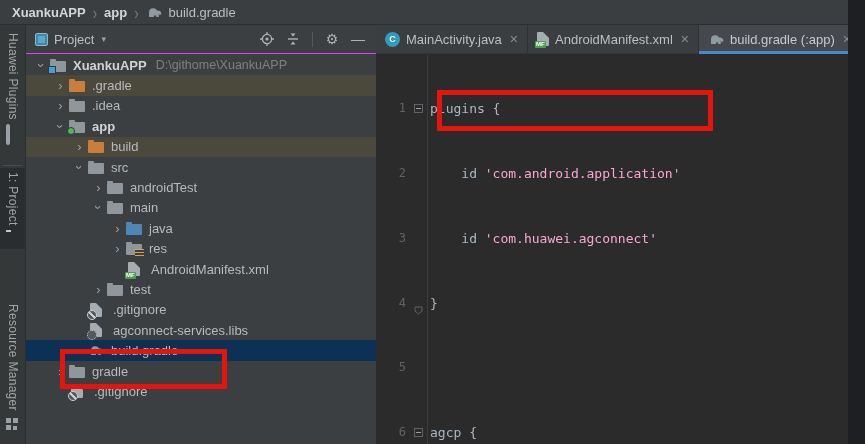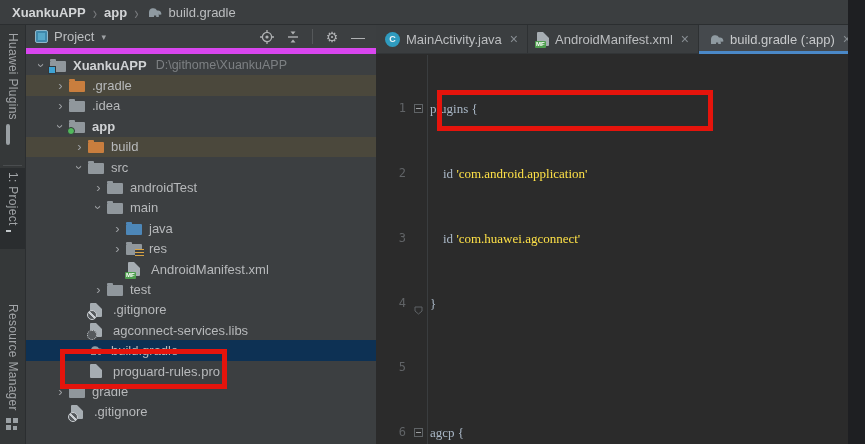--- a/index.html
+++ b/index.html
@@ -27,21 +27,21 @@
   .stab.active { background:#2a2d2f; }
   .vlabel { writing-mode:vertical-rl; font-size:12px; color:#a2a5a8; letter-spacing:.3px; white-space:nowrap; }
   .stripe-sep { position:absolute; left:3px; width:19px; height:1px; background:#4a4d4f; }
   .mini-ic { width:13px; height:13px; flex:none; position:relative; }
   .mini-folder { width:13px; height:10px; background:#c3c8cb; border-radius:1px; position:relative; margin-top:2px;}
   .mini-folder::before { content:""; position:absolute; top:-2px; left:0; width:5px; height:2px; background:inherit; }
   .mini-plug { width:11px; height:11px; border:2px solid #9aa0a4; border-radius:2px; margin:1px auto; }
   
   .panel { position:absolute; left:26px; top:25px; width:350px; height:419px; background:#3c3f41; }
   .panel-header {
-    height:29px; border-bottom:6px solid #d946ef; display:flex; align-items:center;
+    height:29px; border-bottom:1px solid #d946ef; display:flex; align-items:center;
     padding:0 8px 0 9px; gap:6px; font-size:13px; color:#bcbec0;
   }
   .win-ic { width:13px; height:13px; border:1px solid #8fb6c9; background:#3f88ab; border-radius:2px; padding:2px; }
   .win-ic i { display:block; width:100%; height:100%; background:#57a8c9; }
   .dd-arrow { font-size:9px; color:#9ea1a4; margin-left:1px; }
   .ph-spacer { flex:1; }
   .ph-btn { width:20px; height:20px; display:flex; align-items:center; justify-content:center; color:#afb1b3; font-size:14px; }
   .ph-vsep { width:1px; height:15px; background:#55585a; margin:0 3px; }
   
   .tree { position:absolute; top:30px; left:0; right:0; bottom:0; font-size:13px; color:#b7b9bb; overflow:hidden; }
@@ -88,22 +88,22 @@
   .mf-ic { position:relative; width:12px; height:14px; background:#a6adb2; border-radius:1px; flex:none; }
   .mf-ic::before { content:""; position:absolute; top:0; right:0; border:3px solid; border-color:#3b3e40 #3b3e40 transparent transparent; }
   .mf-ic .mf-badge { left:-2px; bottom:-2px; }
   
   .code { position:absolute; top:30px; left:0; right:0; bottom:0; white-space:pre;
     font-family:"DejaVu Sans Mono",monospace; font-size:13px; line-height:21.6px; color:#a9b7c6; }
   .code::before { content:""; position:absolute; left:51px; top:0; bottom:0; width:1px; background:#3a3d3f; }
   .cline { height:21.6px; display:flex; position:relative; }
   .ln { width:33px; text-align:right; color:#606366; font-size:12px; flex:none; padding-right:3px; }
   .fold-col { width:21px; flex:none; position:relative; }
-  .ctext { flex:1;font-family:Liberation Serif, serif; }
-  .c-str { color:#fde047; }
+  .ctext { flex:1; }
+  .c-str { color:#f9a8d4; }
   .fm { position:absolute; left:5px; top:6px; width:9px; height:9px; border:1px solid #5f6366;
     background:#2b2b2b; z-index:1; }
   .fm::after { content:""; position:absolute; left:1px; right:1px; top:3px; height:1px; background:#9da0a3; }
   .fm-end { position:absolute; left:5px; top:7px; z-index:1; }
   
   .ann { position:absolute; border:5px solid #e5140c; z-index:20; pointer-events:none; }
   #ann-editor { left:437px; top:90px; width:276px; height:41px; }
   #ann-tree   { left:60px;  top:349px; width:167px; height:40px; }
 </style>
 </head>
@@ -248,25 +248,20 @@
       </div>
       <div class="row l2 selected">
         <span class="chev none">›</span>
         <span class="ic" style="margin-right:6px;">
           <svg class="gradle-svg" width="16" height="12" viewBox="0 0 16 12">
               <path d="M3 11 V6.5 a4.2 4.2 0 0 1 8-1.9 c1.9-.5 3.7.4 4 1.9 l.5 1.7 -2 .7 -.7-1.3 v3.4 h-2.6 v-1.6 h-2.2 v1.6 Z" fill="#8f9aa1"></path>
             </svg>
         </span>
         <span class="lbl">build.gradle</span>
       </div>
-      <div class="row l2">
-        <span class="chev none">›</span>
-        <span class="ic file"></span>
-        <span class="lbl">proguard-rules.pro</span>
-      </div>
       <div class="row l1">
         <span class="chev">›</span>
         <span class="ic folder"></span>
         <span class="lbl">gradle</span>
       </div>
       <div class="row l1">
         <span class="chev none">›</span>
         <span class="ic file badge-no"></span>
         <span class="lbl">.gitignore</span>
       </div>

